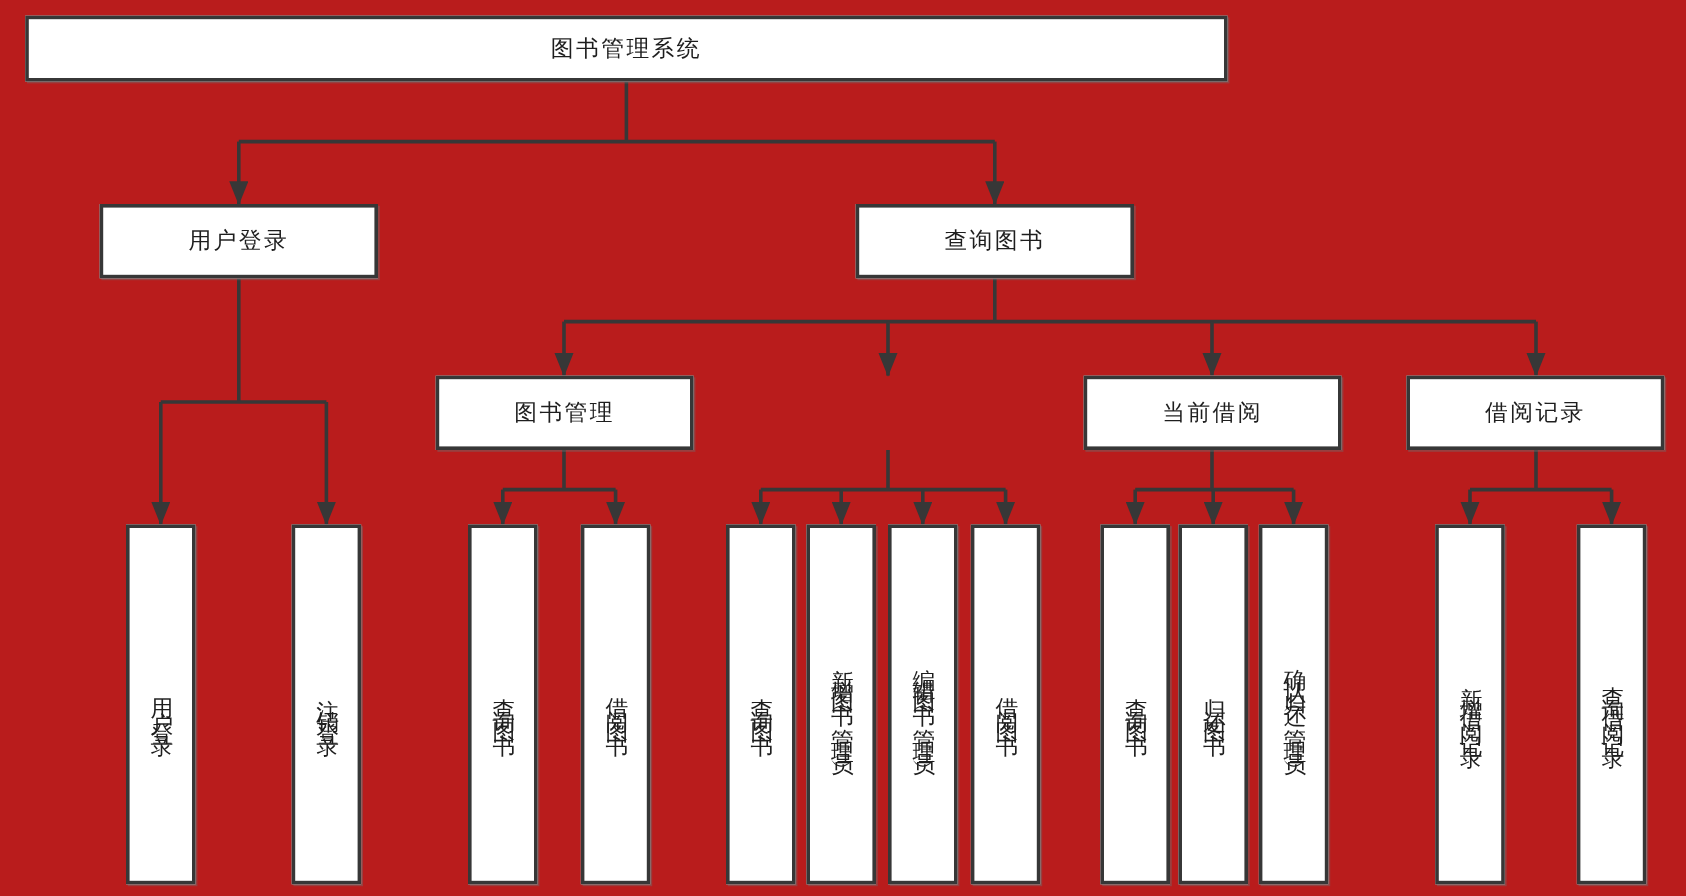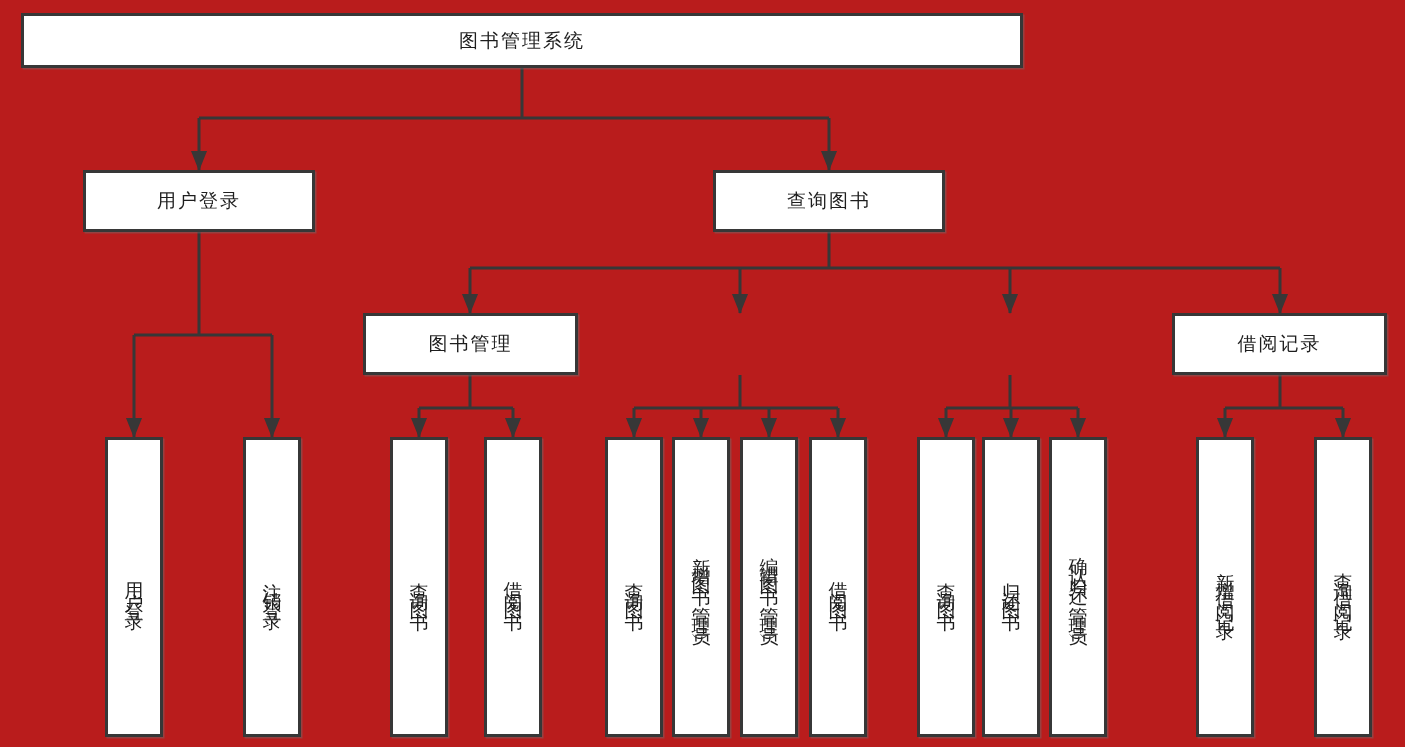--- a/index.html
+++ b/index.html
@@ -78,20 +78,23 @@
   <div class="node" style="left:83px;top:170px;width:232px;height:62px;">
     <span>用户登录</span>
   </div>
   <div class="node" style="left:713px;top:170px;width:232px;height:62px;">
     <span>查询图书</span>
   </div>
 
   <div class="node" style="left:363px;top:313px;width:215px;height:62px;">
     <span>图书管理</span>
   </div>
+  <div class="node" style="left:903px;top:313px;width:215px;height:62px;">
+    <span>当前借阅</span>
+  </div>
   <div class="node" style="left:1172px;top:313px;width:215px;height:62px;justify-content:center;">
     <span>借阅记录</span>
   </div>
 
   <div class="node leaf" style="left:105px;top:437px;width:58px;height:300px;">
     <span class="vtext">用户登录</span>
   </div>
   <div class="node leaf" style="left:243px;top:437px;width:58px;height:300px;">
     <span class="vtext">注销登录</span>
   </div>

